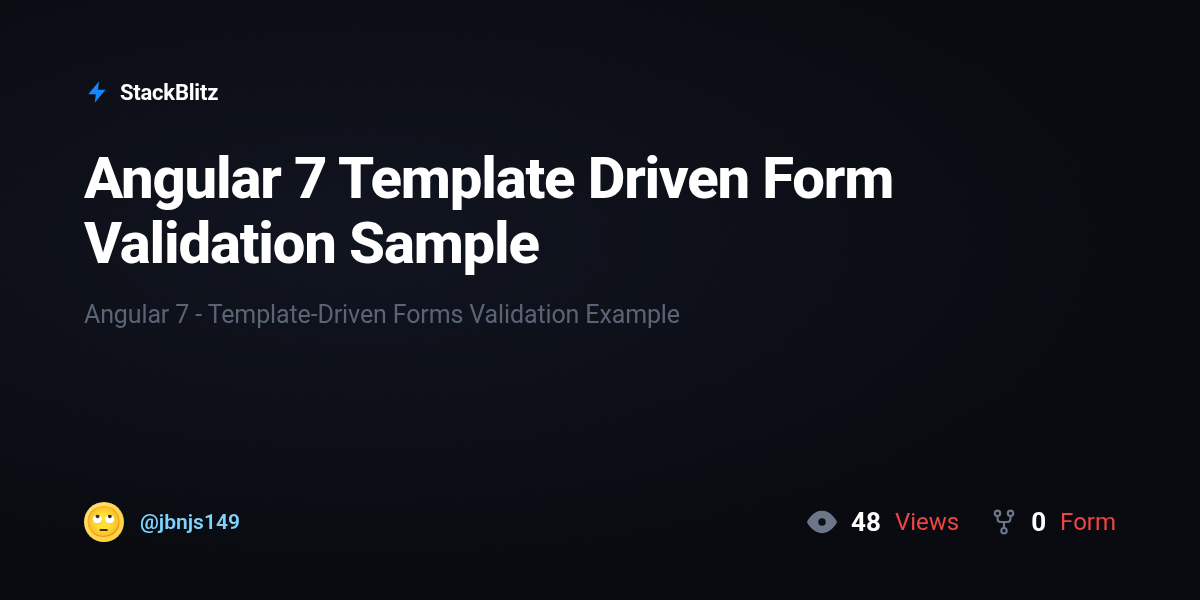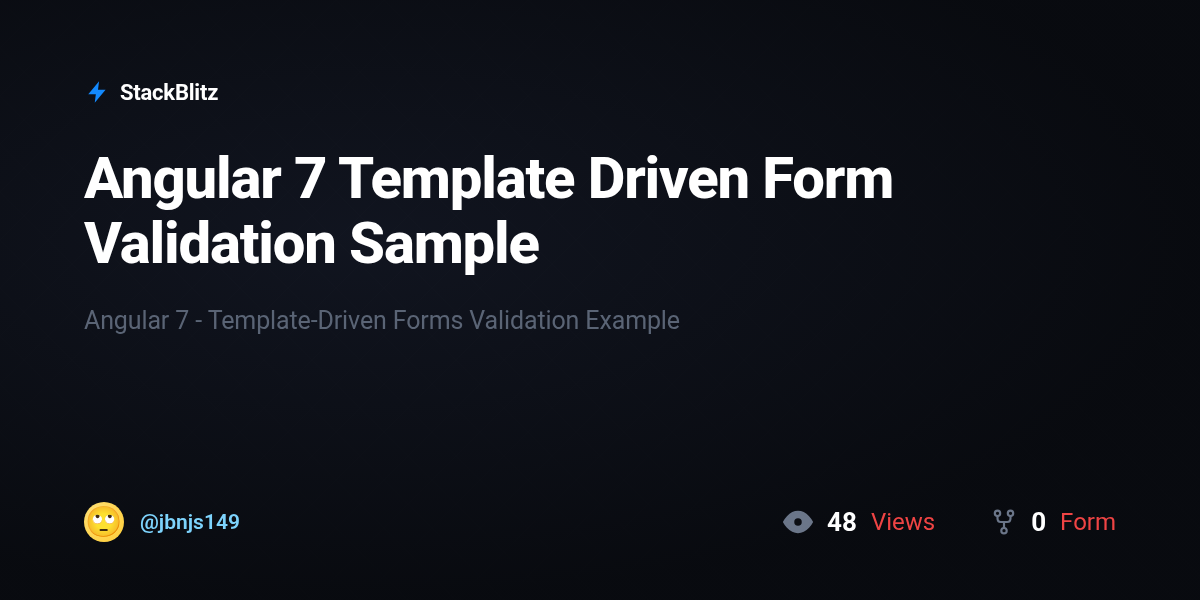--- a/index.html
+++ b/index.html
@@ -62,21 +62,21 @@
       font-weight: 700;
       color: #ffffff;
       letter-spacing: -0.01em;
     }
     .title {
       font-size: 58px;
       font-weight: 800;
       line-height: 1.12;
       letter-spacing: -0.02em;
       color: #ffffff;
-      margin-bottom: 30px;
+      margin-bottom: 24px;
       max-width: 980px;
     }
     .subtitle {
       font-size: 25px;
       font-weight: 400;
       color: #5a6475;
       letter-spacing: -0.005em;
     }
     .footer {
       position: absolute;
@@ -104,21 +104,21 @@
       line-height: 1;
     }
     .username {
       font-size: 21px;
       font-weight: 600;
       color: #7dd3fc;
     }
     .stats {
       display: flex;
       align-items: flex-end;
-      gap: 56px;
+      gap: 32px;
     }
     .stat {
       display: flex;
       align-items: center;
       gap: 14px;
     }
     .stat-icon {
       display: flex;
       align-items: center;
       justify-content: center;

